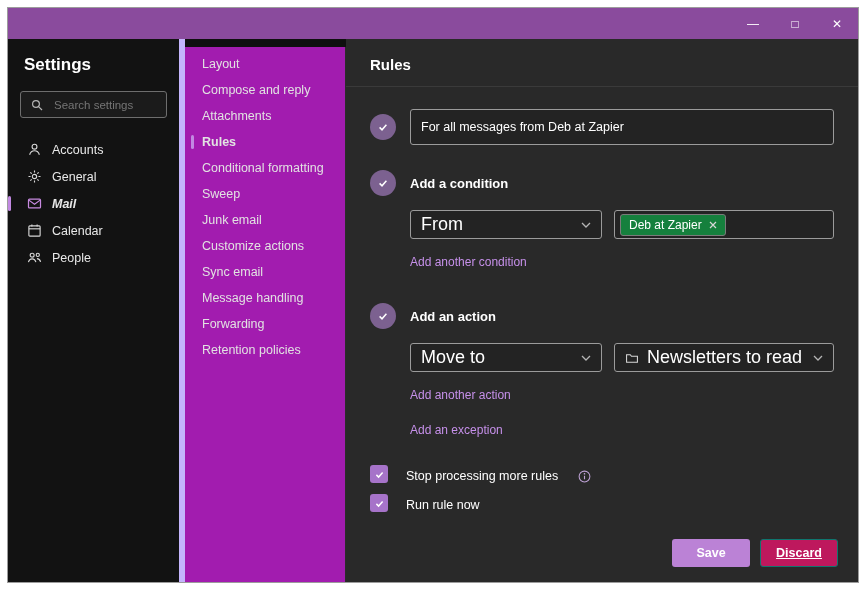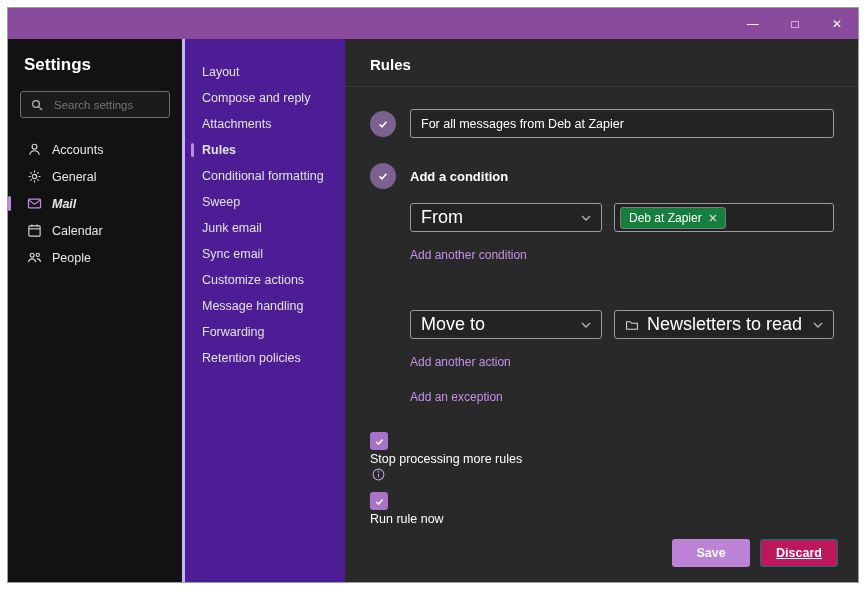--- a/index.html
+++ b/index.html
@@ -18,21 +18,21 @@
     display:flex; justify-content:flex-end; align-items:stretch;
   }
   .win-btn {
     width:42px; display:flex; align-items:center; justify-content:center;
     color:#ffffff; font-size:12px; cursor:default;
   }
   .content { flex:1; display:flex; min-height:0; }
 
   
   .sidebar {
-    width:177px; background:#121212; border-right:3px solid #c4b5fd;
+    width:177px; background:#121212; border-right:6px solid #c4b5fd;
     padding:14px 12px; flex-shrink:0;
   }
   .sidebar-title { font-size:17px; font-weight:bold; color:#ffffff; margin:2px 0 16px 4px; }
   .searchbox {
     display:flex; align-items:center; gap:7px; height:27px;
     border:1px solid #6e6e6e; border-radius:3px; background:#1b1b1b;
     padding:0 8px; margin-bottom:18px;justify-content:space-between;
   }
   .searchbox input {
     flex:1; min-width:0; background:transparent; border:none; outline:none;
@@ -44,22 +44,22 @@
   }
   .side-item.selected { font-weight:bold;font-style:italic; }
   .side-item.selected::before {
     content:""; position:absolute; left:-12px; top:6px; width:3px; height:15px;
     background:#c289e2; border-radius:2px;
   }
   .side-icon { width:16px; display:flex; justify-content:center; }
 
   
   .nav {
-    width:161px; background:#4c1d95; border-right:1px solid #2c2c2c;
-    padding:20px 0; flex-shrink:0;
+    width:161px; background:#a21caf; border-right:1px solid #2c2c2c;
+    padding:4px 0; flex-shrink:0;margin-top:8px;
   }
   .nav-item {
     height:26px; line-height:26px; padding-left:17px; color:#e2e2e2;
     font-size:12.5px; position:relative; cursor:default;
   }
   .nav-item.selected { font-weight:bold; }
   .nav-item.selected::before {
     content:""; position:absolute; left:6px; top:6px; width:3px; height:14px;
     background:#c289e2; border-radius:2px;
   }
@@ -71,21 +71,21 @@
   .main-body { flex:1; padding:22px 24px 0; position:relative; }
 
   .row { display:flex; align-items:center; }
   .step-circle {
     width:26px; height:26px; border-radius:50%; background:#7c6190;
     display:flex; align-items:center; justify-content:center;
     margin-right:14px; flex-shrink:0;
   }
   .rule-name-row { margin-bottom:25px; }
   .text-input {
-    flex:1; height:29px; background:#232323; border:1px solid #9b9b9b; border-radius:3px;
+    flex:1; height:36px; background:#232323; border:1px solid #9b9b9b; border-radius:3px;
     color:#ffffff; font-size:12.5px; padding:0 10px;
     font-family:"Liberation Sans", sans-serif;
   }
   .section-heading { font-size:13px; font-weight:bold; color:#ffffff; }
 
   .selects-row { display:flex; gap:12px; margin:14px 0 13px 40px; }
   .select {
     height:29px; border:1px solid #9b9b9b; border-radius:3px; background:#232323;
     color:#ffffff; font-size:18px; display:flex; align-items:center;
     padding:0 10px; gap:8px; cursor:default;
@@ -103,21 +103,21 @@
     color:#ffffff; font-size:12px; cursor:default;
   }
   .link {
     display:inline-block; color:#c690ea; font-size:12px; margin-left:40px;
     cursor:pointer; text-decoration:none;
   }
   .gap-lg { height:33px; }
   .gap-sm { height:17px; }
   .gap-md { height:27px; }
 
-  .check-row { display:flex; align-items:flex-start; gap:2px; margin-bottom:11px;flex-direction:column; }
+  .check-row { display:flex; align-items:flex-end; gap:18px; margin-bottom:11px; }
   .checkbox {
     width:18px; height:18px; border-radius:3px; background:#a673c9;
     display:flex; align-items:center; justify-content:center; cursor:pointer; flex-shrink:0;
   }
   .check-label { color:#ffffff; font-size:12.5px; }
   .info-icon { display:flex; margin-left:2px; cursor:default; }
 
   .footer {
     position:absolute; right:20px; bottom:15px; display:flex; gap:10px;
   }
@@ -210,22 +210,22 @@
     </div>
 
     <div class="nav">
       <div class="nav-item">Layout</div>
       <div class="nav-item">Compose and reply</div>
       <div class="nav-item">Attachments</div>
       <div class="nav-item selected">Rules</div>
       <div class="nav-item">Conditional formatting</div>
       <div class="nav-item">Sweep</div>
       <div class="nav-item">Junk email</div>
+      <div class="nav-item">Customize actions</div>
       <div class="nav-item">Sync email</div>
-      <div class="nav-item">Customize actions</div>
       <div class="nav-item">Message handling</div>
       <div class="nav-item">Forwarding</div>
       <div class="nav-item">Retention policies</div>
     </div>
 
     <div class="main">
       <div class="main-header">
         <h2 class="main-title">Rules</h2>
       </div>
 
@@ -270,20 +270,28 @@
               </span>
             </span>
           </div>
         </div>
 
         <a class="link">Add another condition</a>
 
         <div class="gap-lg"></div>
 
         
+        <div class="row">
+          <div class="step-circle">
+            <svg width="12" height="12" viewBox="0 0 12 12">
+              <path d="M2.6 6.4l2.4 2.4 4.4-5" stroke="#ffffff" stroke-width="1.5" fill="none"></path>
+            </svg>
+          </div>
+          <span class="section-heading">Add an action</span>
+        </div>
 
         <div class="selects-row">
           <div class="select small">
             <span>Move to</span>
             <span class="chev">
               <svg width="10" height="6" viewBox="0 0 10 6">
                 <path d="M1 1l4 4 4-4" stroke="#b5b5b5" stroke-width="1.3" fill="none"></path>
               </svg>
             </span>
           </div>

